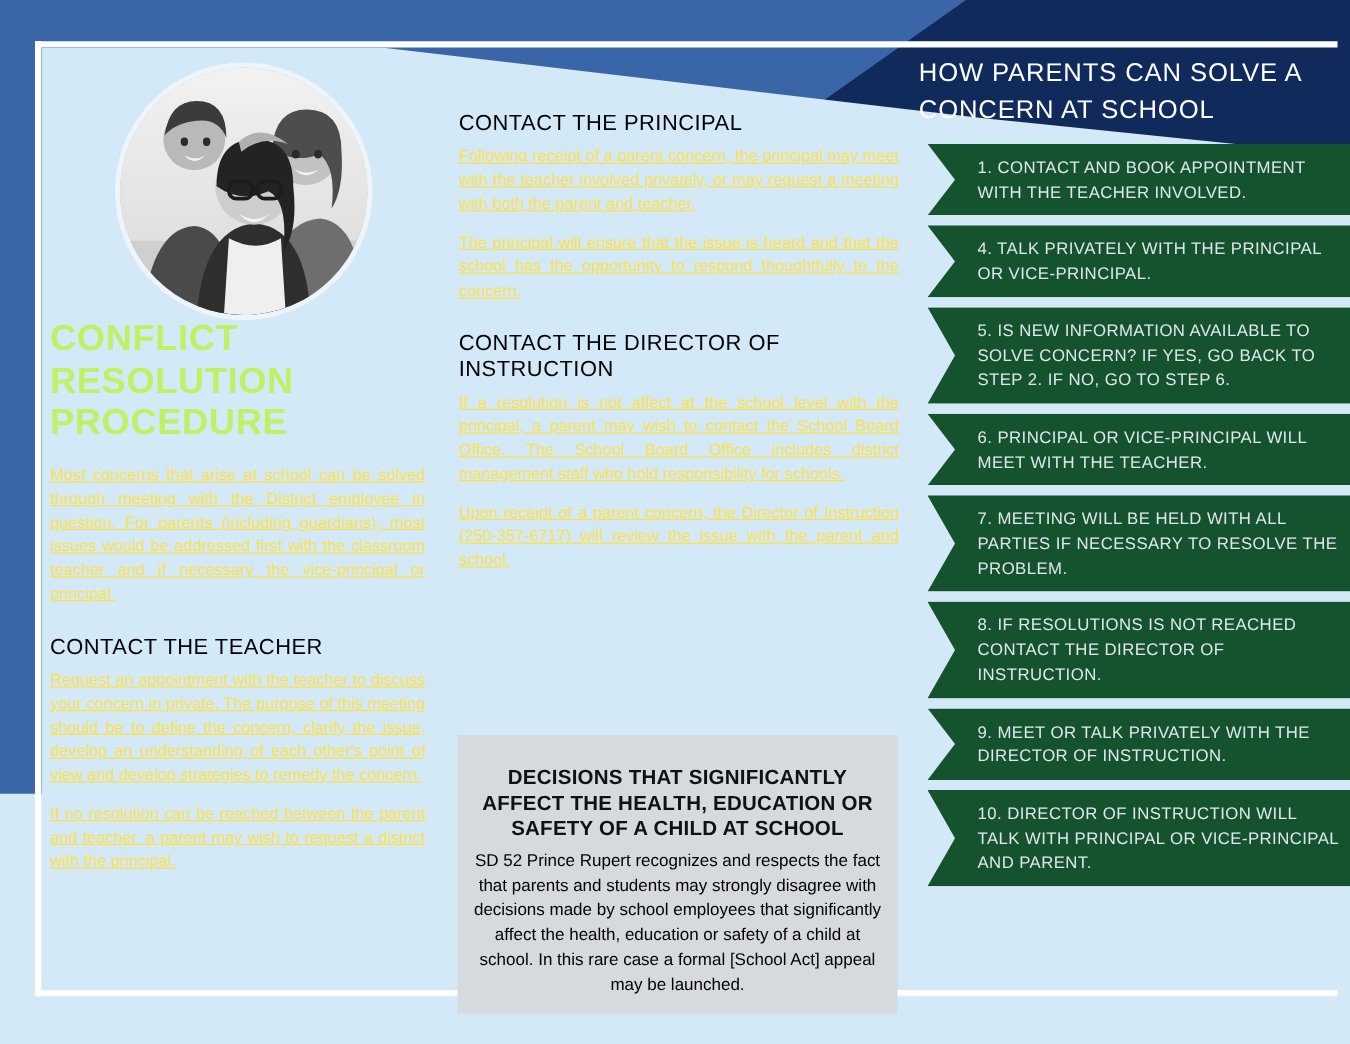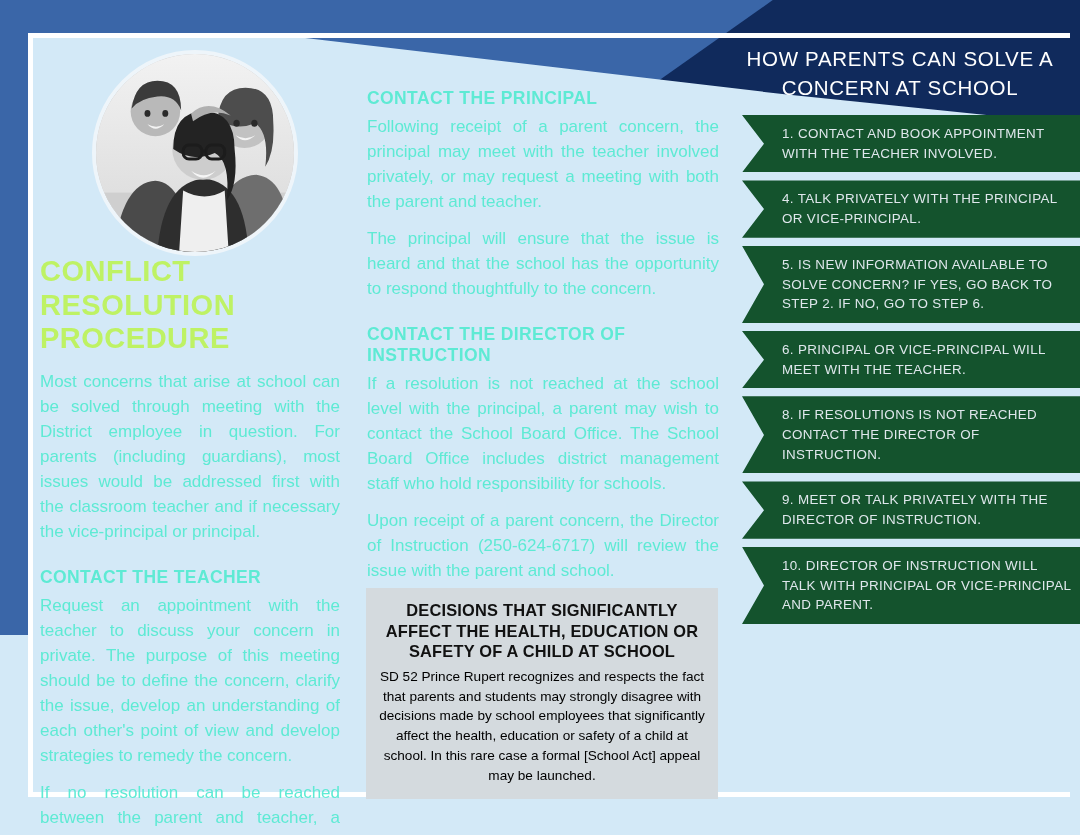--- a/index.html
+++ b/index.html
@@ -55,51 +55,51 @@
   .col-mid {
     position:absolute; left:367px; top:88px; width:352px;
   }
 
   h1.title {
     font-size:29px; font-weight:bold; line-height:1.16;
     letter-spacing:0.5px; color:#bef264; text-transform:uppercase;
     margin-bottom:14px;
   }
   h2.head {
-    font-size:17.5px; font-weight:bold; letter-spacing:0.4px;
-    color:#5eead4; text-transform:uppercase; line-height:1.2;
+    font-size:17.5px; font-weight:normal; letter-spacing:0.4px;
+    color:#000000; text-transform:uppercase; line-height:1.2;
     margin-top:22px; margin-bottom:6px;
   }
   h2.head.first { margin-top:0; }
   p.body {
-    font-size:17px; line-height:1.47; color:#5eead4;
-    text-align:justify; margin-bottom:12px;
+    font-size:13px; line-height:1.47; color:#fde047;
+    text-align:justify; margin-bottom:12px;text-decoration:underline;
   }
   p.body:last-child { margin-bottom:0; }
 
   
   .callout {
     position:absolute; left:366px; top:588px; width:352px;
     background:#d4dade;
-    padding:12px 12px 14px 12px;
+    padding:24px 12px 14px 12px;
     text-align:center;
   }
   .callout h3 {
     font-size:16.4px; font-weight:bold; color:#111;
     line-height:1.26; letter-spacing:0.2px; text-transform:uppercase;
     margin-bottom:5px;
   }
   .callout p {
     font-size:13.6px; line-height:1.45; color:#000000;
   }
 
   
   .right-header {
     position:absolute; left:735px; top:44px; width:330px;
-    text-align:center; color:#ffffff;
+    text-align:left; color:#ffffff;
     font-size:20.5px; letter-spacing:0.7px; line-height:1.42;
     text-transform:uppercase;
   }
 
   
   .steps {
     position:absolute; left:742px; top:115px; width:338px;
   }
   .step {
     position:relative;
@@ -169,22 +169,22 @@
   <h2 class="head">CONTACT THE TEACHER</h2>
   <p class="body">Request an appointment with the teacher to discuss your concern in private. The purpose of this meeting should be to define the concern, clarify the issue, develop an understanding of each other's point of view and develop strategies to remedy the concern.</p>
   <p class="body">If no resolution can be reached between the parent and teacher, a parent may wish to request a district with the principal.</p>
 </div>
 
 <div class="col-mid">
   <h2 class="head first">CONTACT THE PRINCIPAL</h2>
   <p class="body">Following receipt of a parent concern, the principal may meet with the teacher involved privately, or may request a meeting with both the parent and teacher.</p>
   <p class="body">The principal will ensure that the issue is heard and that the school has the opportunity to respond thoughtfully to the concern.</p>
   <h2 class="head">CONTACT THE DIRECTOR OF INSTRUCTION</h2>
-  <p class="body">If a resolution is not reached at the school level with the principal, a parent may wish to contact the School Board Office. The School Board Office includes district management staff who hold responsibility for schools.</p>
-  <p class="body">Upon receipt of a parent concern, the Director of Instruction (250-624-6717) will review the issue with the parent and school.</p>
+  <p class="body">If a resolution is not affect at the school level with the principal, a parent may wish to contact the School Board Office. The School Board Office includes district management staff who hold responsibility for schools.</p>
+  <p class="body">Upon receipt of a parent concern, the Director of Instruction (250-357-6717) will review the issue with the parent and school.</p>
 </div>
 
 <div class="callout">
   <h3>DECISIONS THAT SIGNIFICANTLY AFFECT THE HEALTH, EDUCATION OR SAFETY OF A CHILD AT SCHOOL</h3>
   <p>SD 52 Prince Rupert recognizes and respects the fact that parents and students may strongly disagree with decisions made by school employees that significantly affect the health, education or safety of a child at school. In this rare case a formal [School Act] appeal may be launched.</p>
 </div>
 
 <div class="right-header">HOW PARENTS CAN SOLVE A CONCERN AT SCHOOL</div>
 
 <div class="steps">
@@ -194,20 +194,23 @@
   <div class="step">
       <span>4. TALK PRIVATELY WITH THE PRINCIPAL OR VICE-PRINCIPAL.</span>
     </div>
   <div class="step">
       <span>5.  IS NEW INFORMATION AVAILABLE TO SOLVE CONCERN? IF YES, GO BACK TO STEP 2. IF NO, GO TO STEP 6.</span>
     </div>
   <div class="step">
       <span>6. PRINCIPAL OR VICE-PRINCIPAL WILL MEET WITH THE TEACHER.</span>
     </div>
   <div class="step">
+      <span>7. MEETING WILL BE HELD WITH ALL PARTIES IF NECESSARY TO RESOLVE THE PROBLEM.</span>
+    </div>
+  <div class="step">
       <span>8. IF RESOLUTIONS IS NOT REACHED CONTACT THE DIRECTOR OF INSTRUCTION.</span>
     </div>
   <div class="step">
       <span>9. MEET OR TALK PRIVATELY WITH THE DIRECTOR OF INSTRUCTION.</span>
     </div>
   <div class="step">
       <span>10. DIRECTOR OF INSTRUCTION WILL TALK WITH PRINCIPAL OR VICE-PRINCIPAL AND PARENT.</span>
     </div>
 </div>
 

